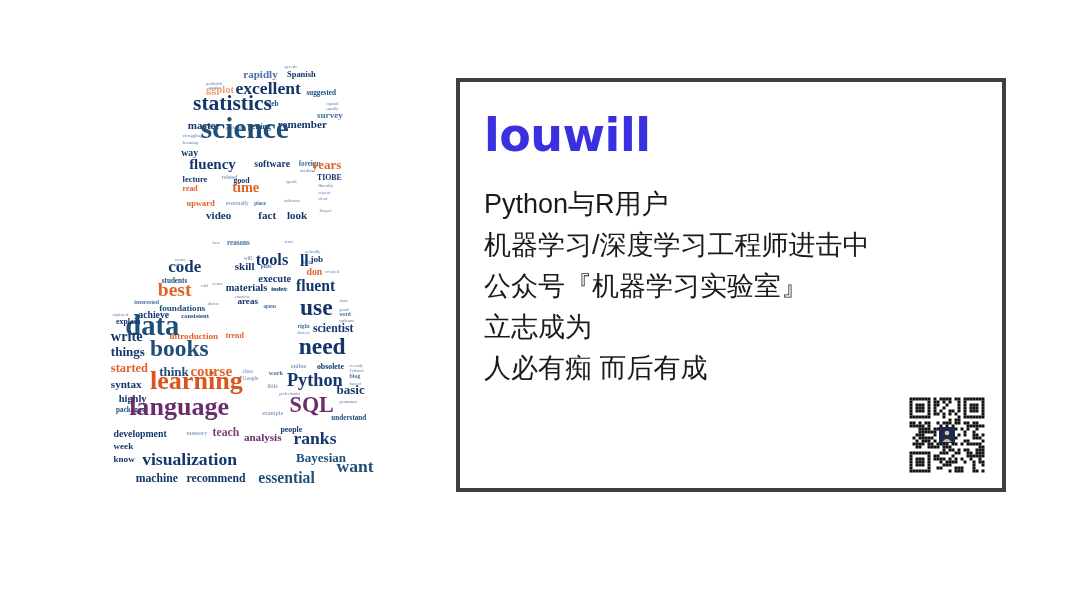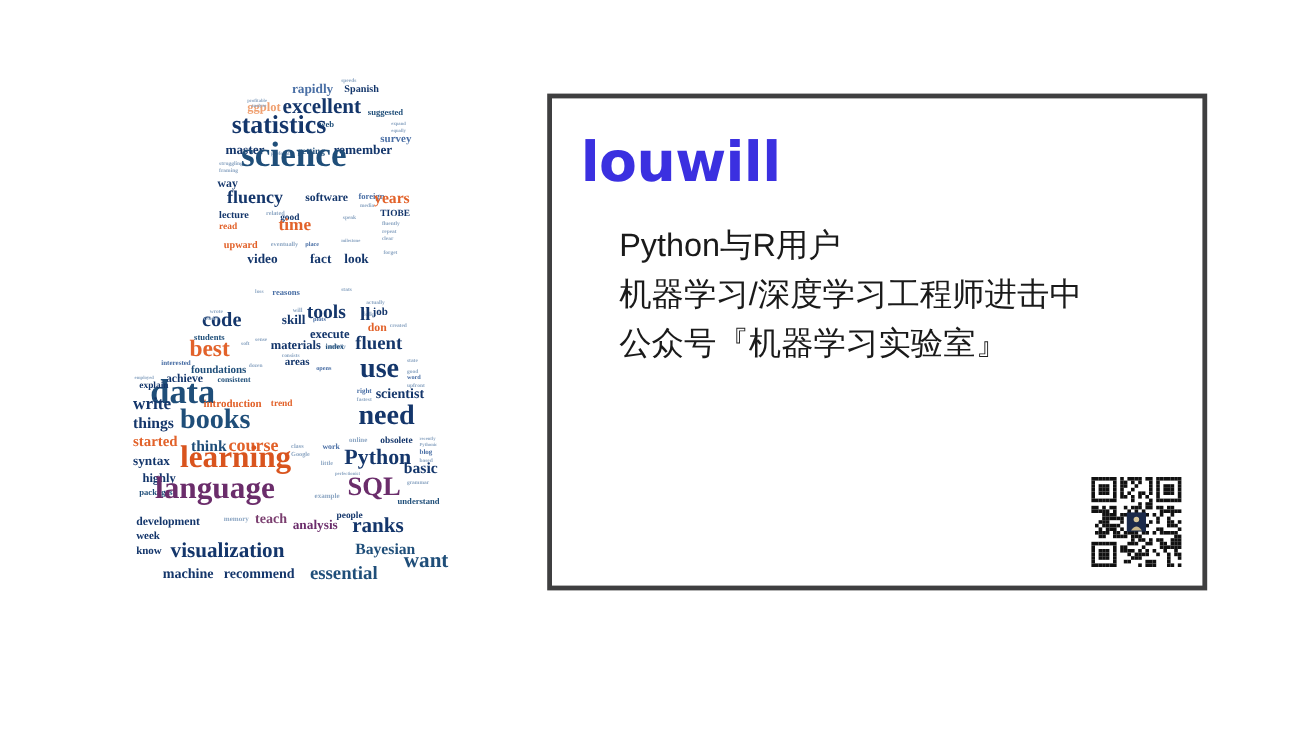--- a/index.html
+++ b/index.html
@@ -47,21 +47,20 @@
     line-height: 1.0;
     margin: 0 0 26px 0;
     white-space: nowrap;
   }
   .card-line {
     font-family: "Liberation Sans", sans-serif;
     font-size: 27px;
     line-height: 41px;
     color: #1a1a1a;
     white-space: nowrap;
-    margin-left: 32px;
   }
 
   
   #qr-code {
     position: absolute;
     right: 14px; bottom: 12px;
     width: 82px; height: 82px;
     background: #ffffff;
   }
   #qr-code svg { display: block; }
@@ -211,20 +210,22 @@
   </div>
 
   <div id="profile-card">
     <div id="card-inner">
 
       <div id="card-title">louwill</div>
 
       <div class="card-line">Python与R用户</div>
       <div class="card-line">机器学习/深度学习工程师进击中</div>
       <div class="card-line">公众号『机器学习实验室』</div>
+      <div class="card-line">立志成为</div>
+      <div class="card-line">人必有痴 而后有成</div>
 
       <div id="qr-code">
         <svg width="82" height="82" viewBox="0 0 82 82">
           <rect x="0" y="0" width="82" height="82" fill="#ffffff"></rect>
           <g id="qr-modules" fill="#111111">
               <rect x="3.5" y="3.5" width="3" height="3"></rect>
               <rect x="6.5" y="3.5" width="3" height="3"></rect>
               <rect x="9.5" y="3.5" width="3" height="3"></rect>
               <rect x="12.5" y="3.5" width="3" height="3"></rect>
               <rect x="15.5" y="3.5" width="3" height="3"></rect>

